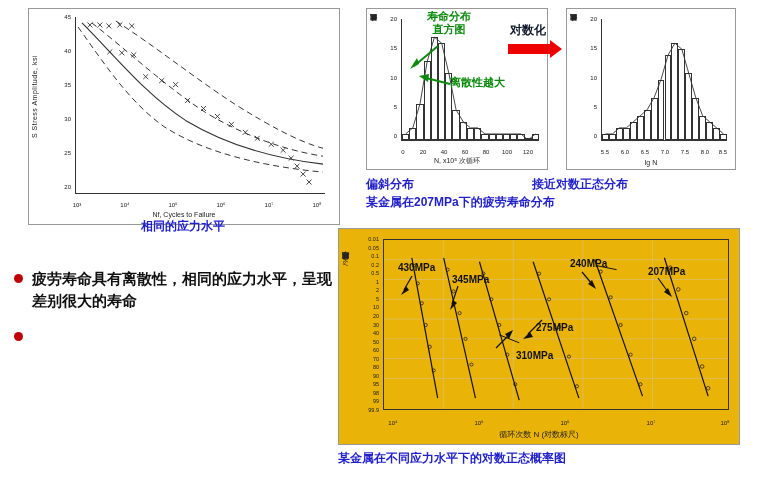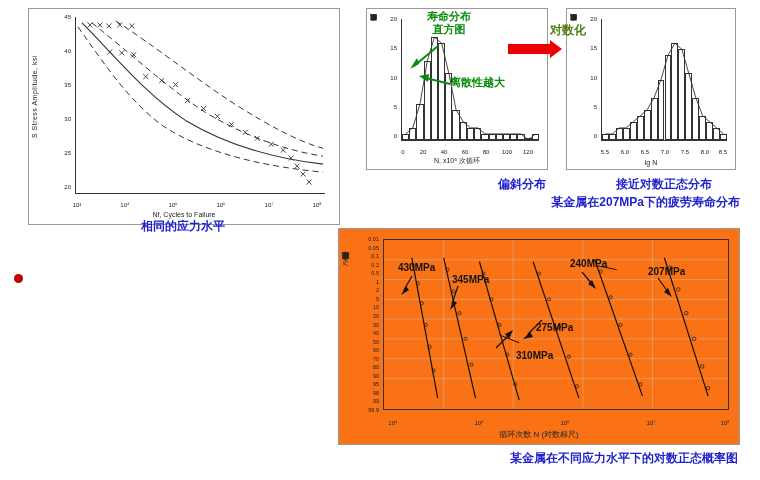--- a/index.html
+++ b/index.html
@@ -29,28 +29,28 @@
   .h-plot{position:absolute;left:34px;top:10px;right:8px;bottom:28px;border-left:1px solid #333;border-bottom:1px solid #333;}
   .h-ytitle{position:absolute;left:2px;top:18px;font-size:7px;color:#222;
     writing-mode:vertical-rl;transform:rotate(180deg);}
   .h-ytick{position:absolute;font-size:6px;color:#222;left:14px;width:16px;text-align:right;}
   .h-xtick{position:absolute;font-size:6px;color:#222;bottom:14px;transform:translateX(-50%);}
   .h-xtitle{position:absolute;left:0;right:0;bottom:3px;text-align:center;font-size:7px;color:#222;}
 
   .bar{position:absolute;bottom:0;border:1px solid #333;background:#fff;box-sizing:border-box;}
 
   .ann{position:absolute;font-size:11px;font-weight:bold;color:#0a8a0a;line-height:1.15;text-align:center;}
-  .log-label{position:absolute;font-size:12px;font-weight:bold;color:#4d7c0f;margin-left:40px;}
+  .log-label{position:absolute;font-size:12px;font-weight:bold;color:#0f172a;}
   .red-arrow{position:absolute;height:10px;background:#e00;}
   .red-arrow:after{content:"";position:absolute;right:-10px;top:-4px;border-left:12px solid #e00;border-top:9px solid transparent;border-bottom:9px solid transparent;}
 
-  .cap-blue{position:absolute;font-size:12px;font-weight:bold;color:#2222cc;text-align:right;}
+  .cap-blue{position:absolute;font-size:12px;font-weight:bold;color:#2222cc;text-align:left;}
 
   
-  #prob-chart{left:338px;top:228px;width:400px;height:215px;border:1px solid #999;background:#f97316;}
+  #prob-chart{left:338px;top:228px;width:400px;height:215px;border:1px solid #999;background:#eab308;}
   #prob-plot{position:absolute;left:44px;top:10px;right:10px;bottom:34px;border:1px solid #333;}
   .p-ytitle{position:absolute;left:2px;top:28px;font-size:7.5px;color:#222;
     writing-mode:vertical-rl;transform:rotate(180deg);}
   .p-ytick{position:absolute;font-size:5.5px;color:#222;left:14px;width:26px;text-align:right;}
   .p-xtick{position:absolute;font-size:6px;color:#222;bottom:18px;transform:translateX(-50%);}
   .p-xtitle{position:absolute;left:0;right:0;bottom:4px;text-align:center;font-size:8px;color:#222;}
   .p-lab{position:absolute;font-size:10px;font-weight:bold;color:#111;}
 
   
   #bullets{left:14px;top:268px;width:330px;}
@@ -389,14 +389,18 @@
     <path d="M212,41 L204,36 L208,32 Z" fill="#111"></path>
   <path d="M274,30 L284,44" stroke="#111" stroke-width="1.2" fill="none"></path>
     <path d="M288,49 L280,44 L284,40 Z" fill="#111"></path>
 </svg>
 
 <div class="cap-blue" style="left:338px;top:450px;width:400px">某金属在不同应力水平下的对数正态概率图</div>
 
 <div class="panel" id="bullets">
   <div class="bullet">
     <div class="dot"></div>
+    <div class="btxt">疲劳寿命具有离散性，相同的应力水平，呈现差别很大的寿命</div>
+  </div>
+  <div class="bullet">
+    <div class="dot"></div>
   </div>
 </div>
 
 </body></html>

